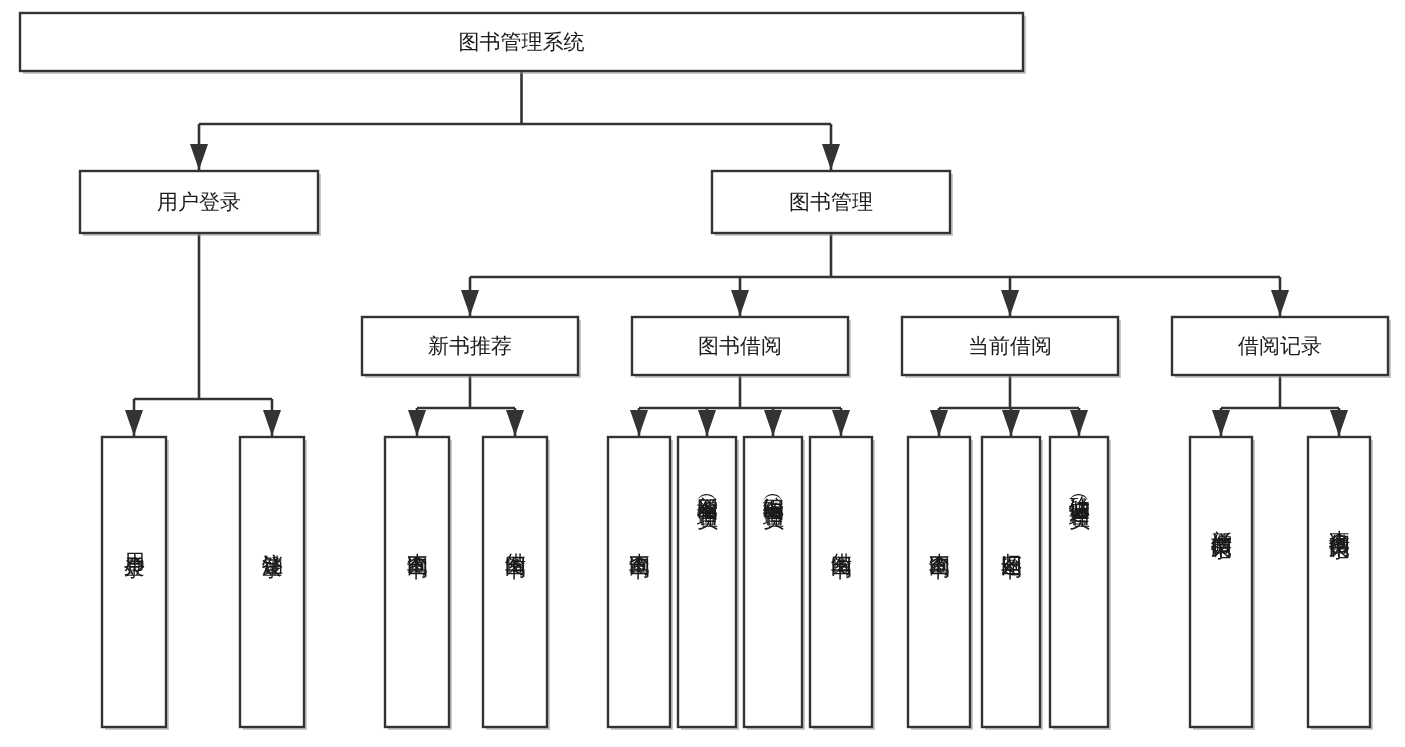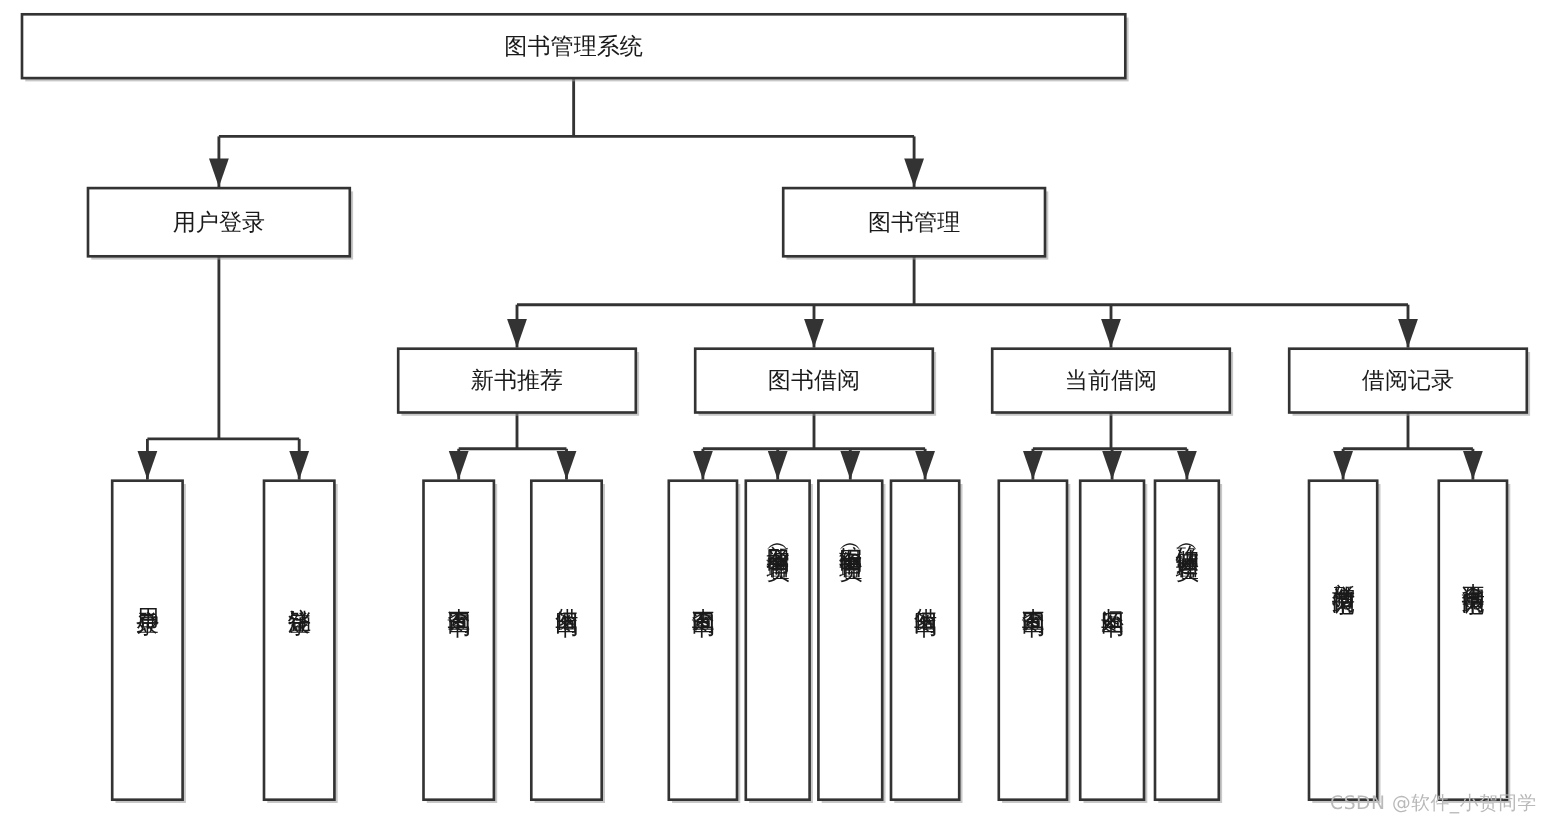--- a/index.html
+++ b/index.html
@@ -229,14 +229,13 @@
         <div class="vert-label">确认归还（管理员）</div>
       </div>
       <div class="vert-label-wrap" style="left: 1190px; top: 437px; width: 62px; height: 290px; padding-top: 76px;">
         <div class="vert-label">新增借阅记录</div>
       </div>
       <div class="vert-label-wrap" style="left: 1308px; top: 437px; width: 62px; height: 290px; padding-top: 76px;">
         <div class="vert-label">查询借阅记录</div>
       </div>
     </div>
 
-  <div id="watermark">CSDN @软件_小贺同学</div>
 </div>
 
 </body></html>

